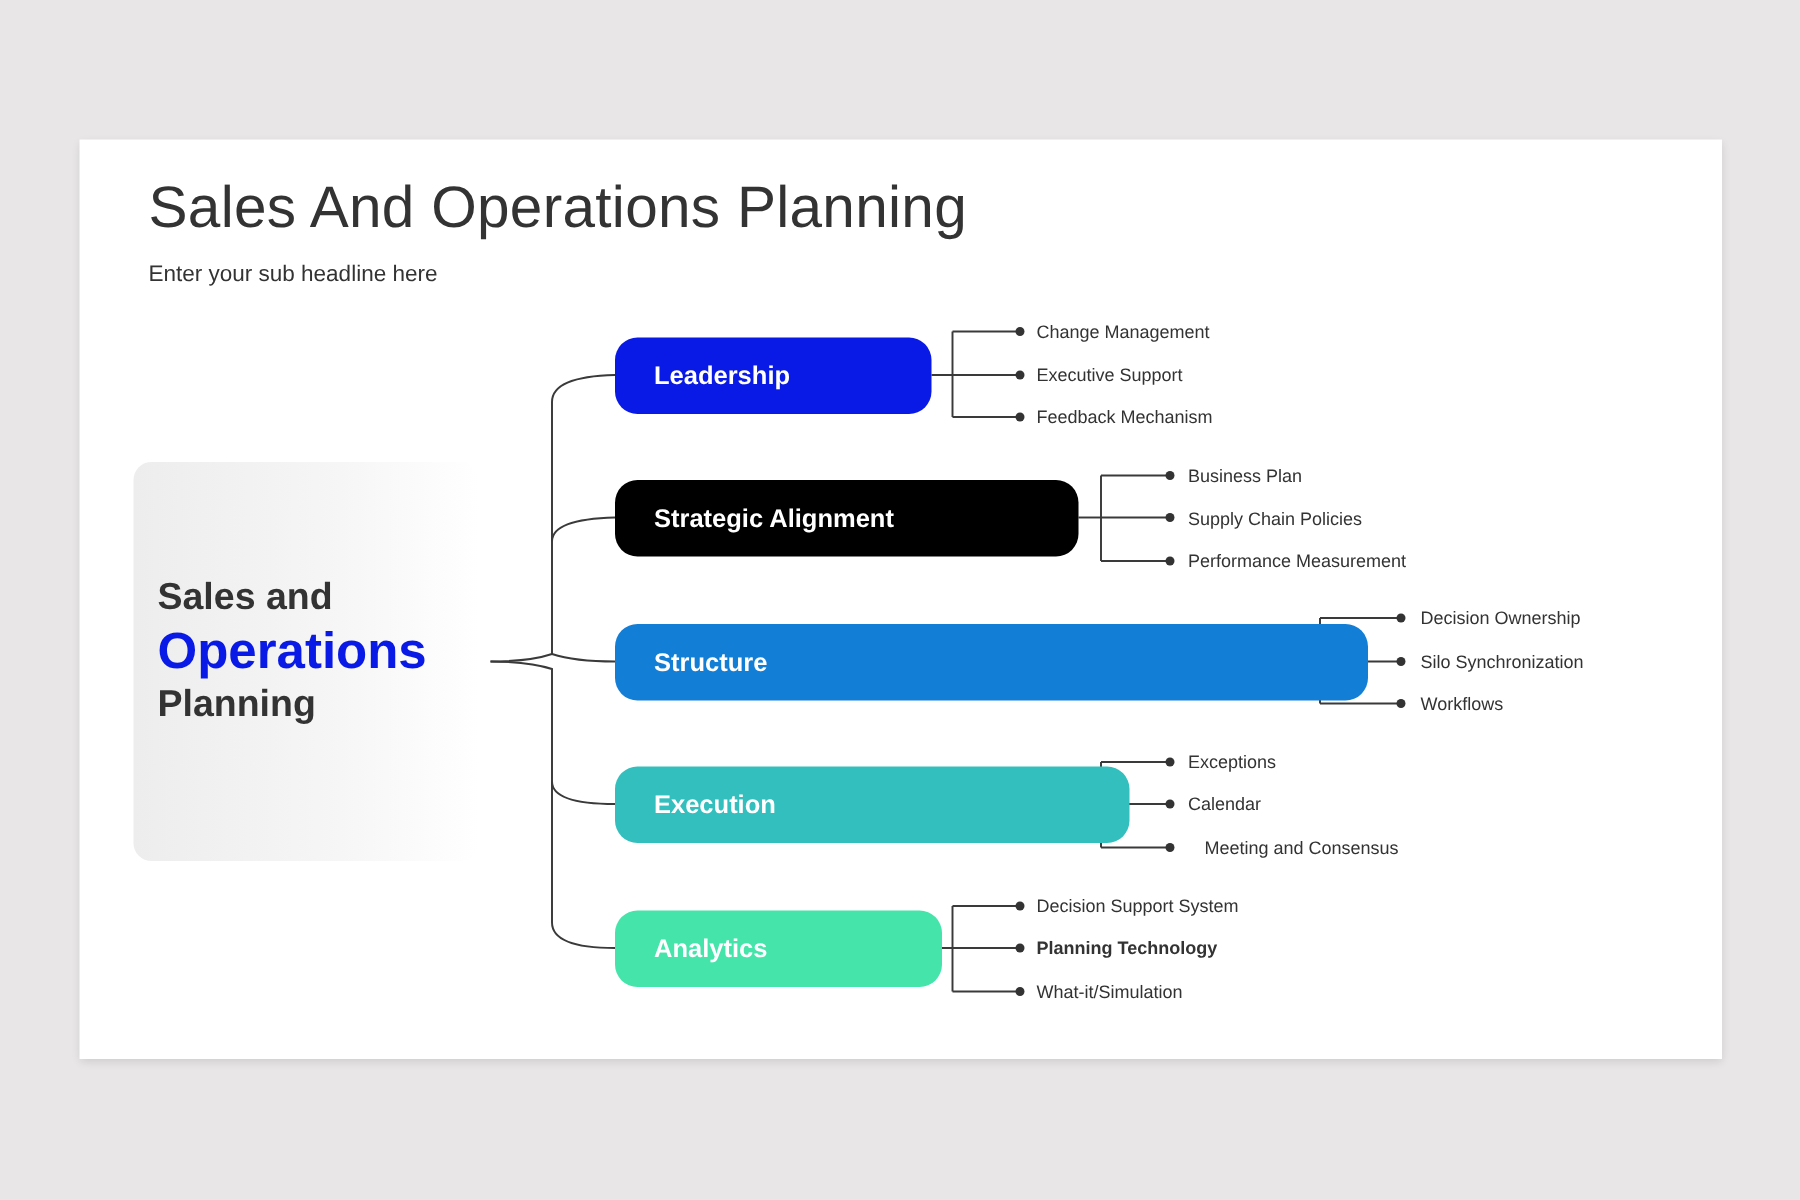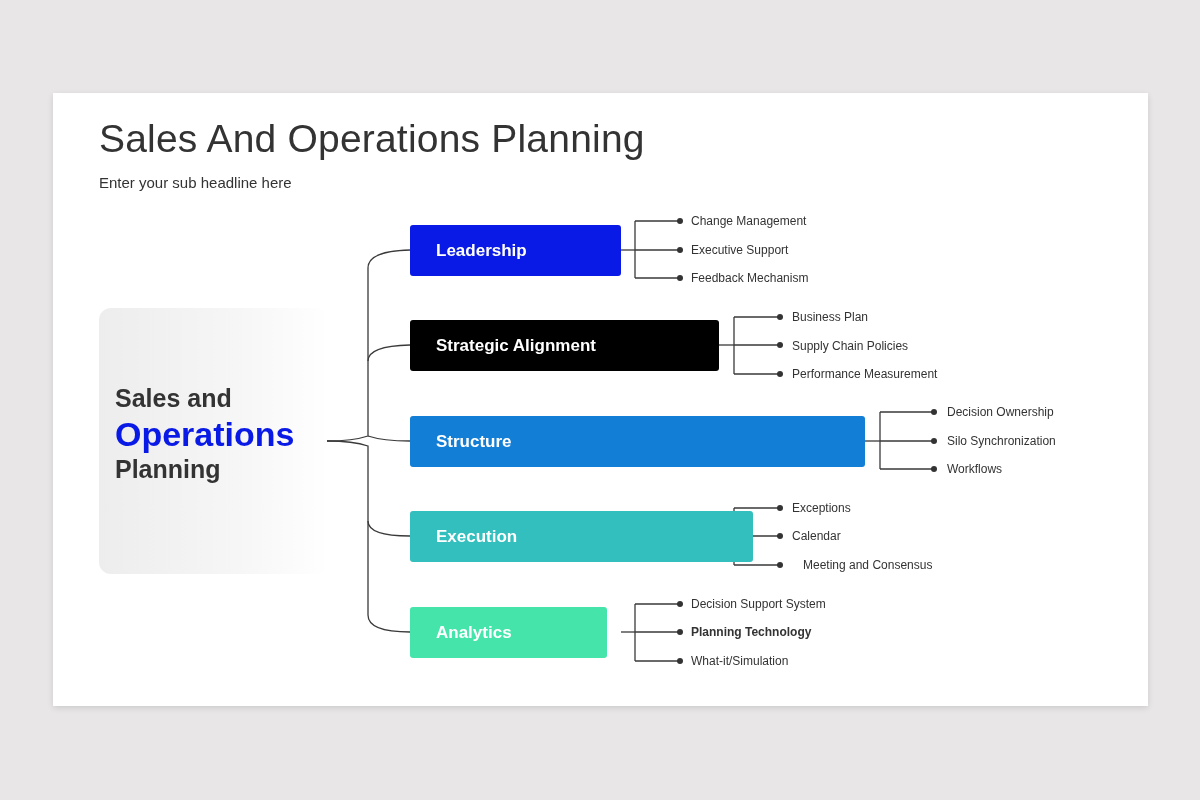--- a/index.html
+++ b/index.html
@@ -28,21 +28,21 @@
   }
   .subtitle {
     position: absolute;
     left: 46px; top: 81px;
     font-size: 15px;
     color: #333333;
     white-space: nowrap;
   }
   .center-card {
     position: absolute;
-    left: 46px; top: 215px;
+    left: 36px; top: 215px;
     width: 230px; height: 266px;
     border-radius: 12px;
     background: linear-gradient(90deg, #ededed 0%, #f6f6f6 60%, #ffffff 100%);
   }
   .center-text {
     position: absolute;
     left: 16px; top: 78px;
     line-height: 1;
     white-space: nowrap;
   }
@@ -60,21 +60,21 @@
     margin: 6px 0 6px 0;
   }
   svg.connectors {
     position: absolute; left: 0; top: 0;
     width: 1095px; height: 613px;
     pointer-events: none;
   }
   .branch {
     position: absolute;
     height: 51px;
-    border-radius: 3px;
+    border-radius: 15px;
     color: #ffffff;
     font-weight: bold;
     font-size: 17px;
     display: flex; align-items: center;
     padding-left: 26px;
     box-sizing: border-box;
     white-space: nowrap;
   }
   .leaf {
     position: absolute;
@@ -154,33 +154,33 @@
   <div class="leaf" style="left:638px; top:148px;">Executive Support</div>
   <div class="leaf" style="left:638px; top:176px;">Feedback Mechanism</div>
 
   <div class="branch" style="left:357px; top:227px; width:309px; background:#000000;">
     <span>Strategic Alignment</span>
   </div>
   <div class="leaf" style="left:739px; top:215px;">Business Plan</div>
   <div class="leaf" style="left:739px; top:244px;">Supply Chain Policies</div>
   <div class="leaf" style="left:739px; top:272px;">Performance Measurement</div>
 
-  <div class="branch" style="left:357px; top:323px; width:455px; background:#137ed6;">
+  <div class="branch" style="left:357px; top:323px; width:502px; background:#137ed6;">
     <span>Structure</span>
   </div>
   <div class="leaf" style="left:894px; top:310px;">Decision Ownership</div>
   <div class="leaf" style="left:894px; top:339px;">Silo Synchronization</div>
   <div class="leaf" style="left:894px; top:367px;">Workflows</div>
 
   <div class="branch" style="left:357px; top:418px; width:343px; background:#33bfbd;">
     <span>Execution</span>
   </div>
   <div class="leaf" style="left:739px; top:406px;">Exceptions</div>
   <div class="leaf" style="left:739px; top:434px;">Calendar</div>
   <div class="leaf" style="left:750px; top:463px;">Meeting and Consensus</div>
 
-  <div class="branch" style="left:357px; top:514px; width:197px; background:#45e4aa;">
+  <div class="branch" style="left:357px; top:514px; width:218px; background:#45e4aa;">
     <span>Analytics</span>
   </div>
   <div class="leaf" style="left:638px; top:502px;">Decision Support System</div>
   <div class="leaf" style="left:638px; top:530px;font-weight:bold;">Planning Technology</div>
   <div class="leaf" style="left:638px; top:559px;">What-it/Simulation</div>
 </div>
 
 </body></html>

